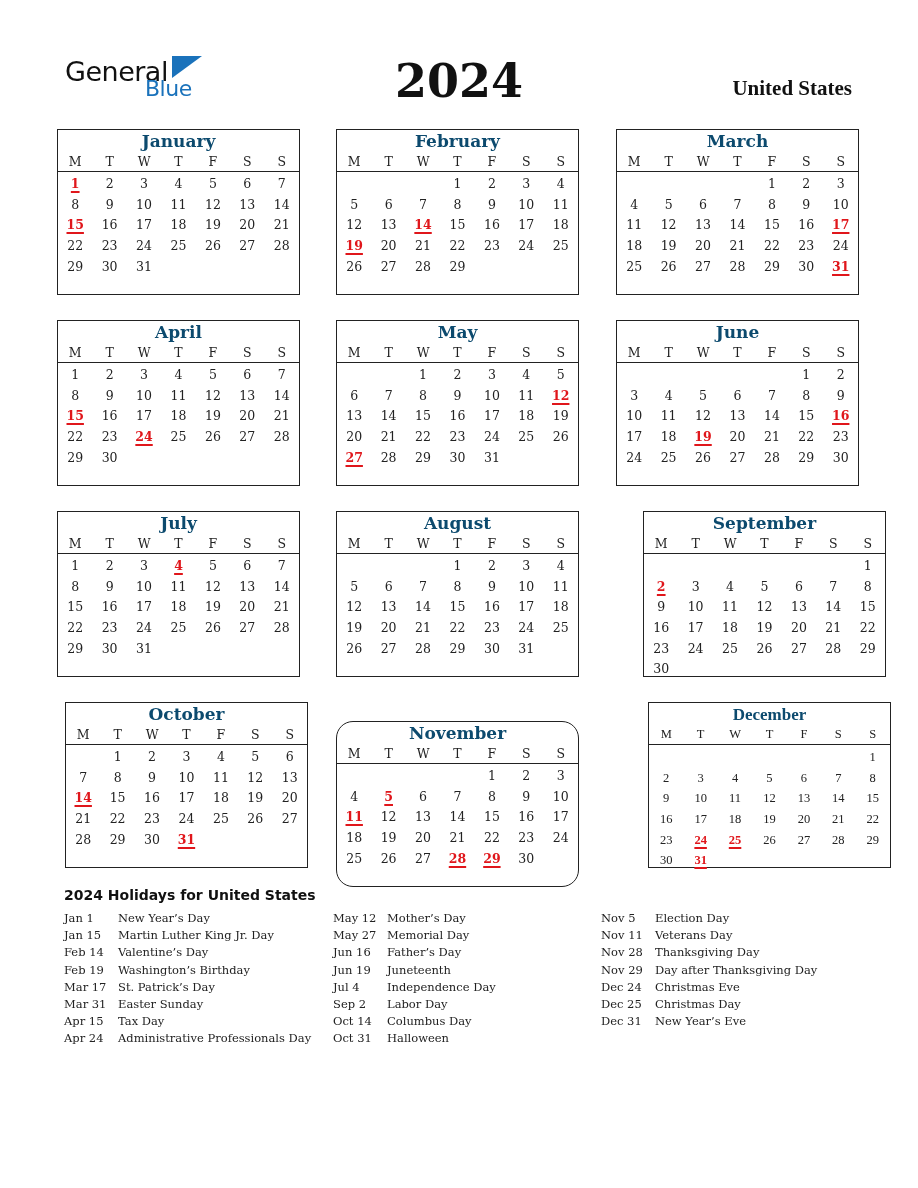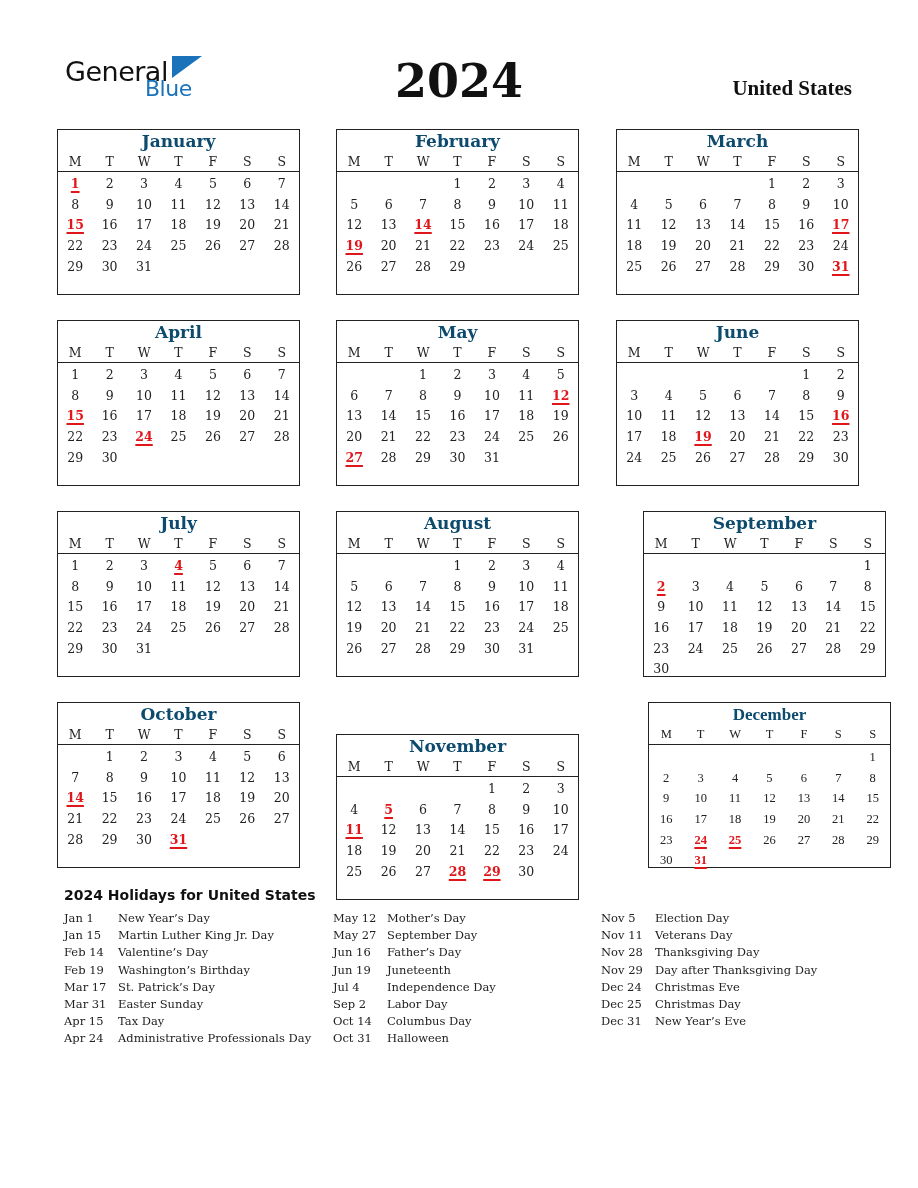--- a/index.html
+++ b/index.html
@@ -570,21 +570,21 @@
           <span>30</span>
           <span></span>
           <span></span>
           <span></span>
           <span></span>
           <span></span>
           <span></span>
         </div>
       </div>
     </div>
-    <div class="month" style="left: 0px; top: 573px;">
+    <div class="month" style="left: 8px; top: 573px;">
       <div class="mname">October</div>
       <div class="dow">
         <span>M</span>
         <span>T</span>
         <span>W</span>
         <span>T</span>
         <span>F</span>
         <span>S</span>
         <span>S</span>
       </div>
@@ -629,21 +629,21 @@
           <span>28</span>
           <span>29</span>
           <span>30</span>
           <span class="hol">31</span>
           <span></span>
           <span></span>
           <span></span>
         </div>
       </div>
     </div>
-    <div class="month" style="left: 279px; top: 605px;">
+    <div class="month" style="left: 279px; top: 592px; border-radius: 17px;">
       <div class="mname">November</div>
       <div class="dow">
         <span>M</span>
         <span>T</span>
         <span>W</span>
         <span>T</span>
         <span>F</span>
         <span>S</span>
         <span>S</span>
       </div>
@@ -800,21 +800,21 @@
       <span>Administrative Professionals Day</span>
     </div>
   </div>
 <div class="hcol" style="left:333px;" id="hc1">
     <div class="hrow">
       <span class="d">May 12</span>
       <span>Mother’s Day</span>
     </div>
     <div class="hrow">
       <span class="d">May 27</span>
-      <span>September Day</span>
+      <span>Memorial Day</span>
     </div>
     <div class="hrow">
       <span class="d">Jun 16</span>
       <span>Father’s Day</span>
     </div>
     <div class="hrow">
       <span class="d">Jun 19</span>
       <span>Juneteenth</span>
     </div>
     <div class="hrow">

